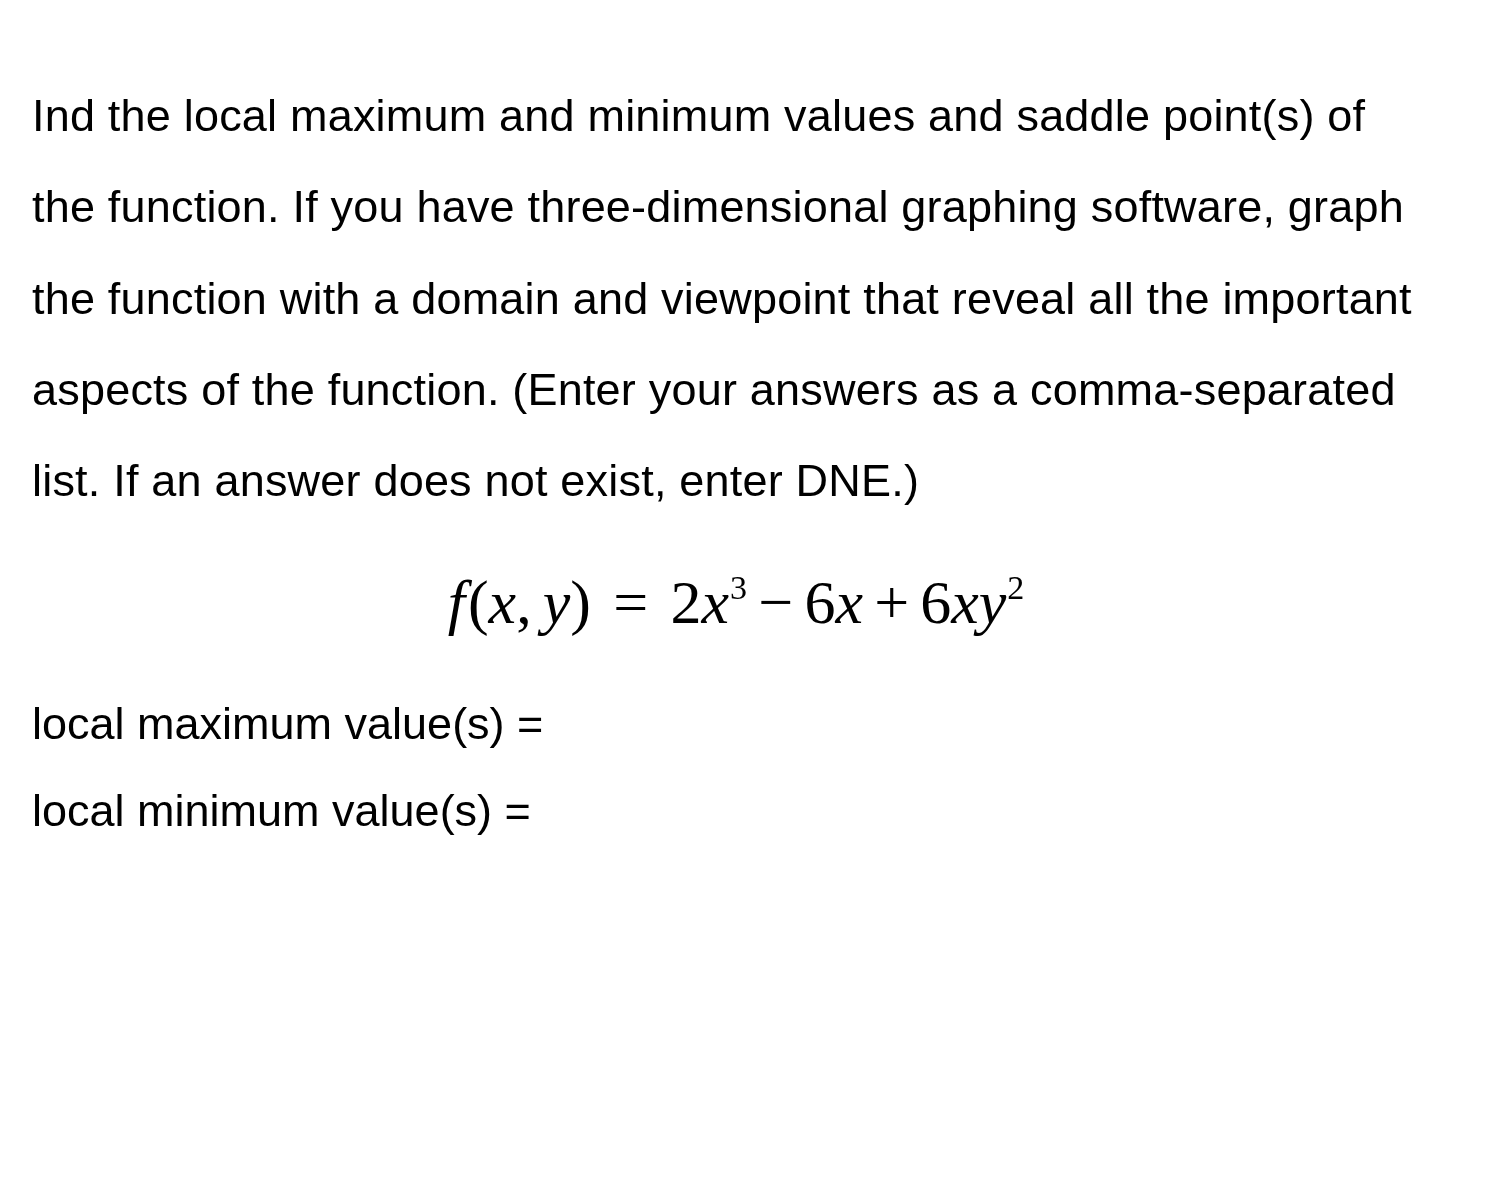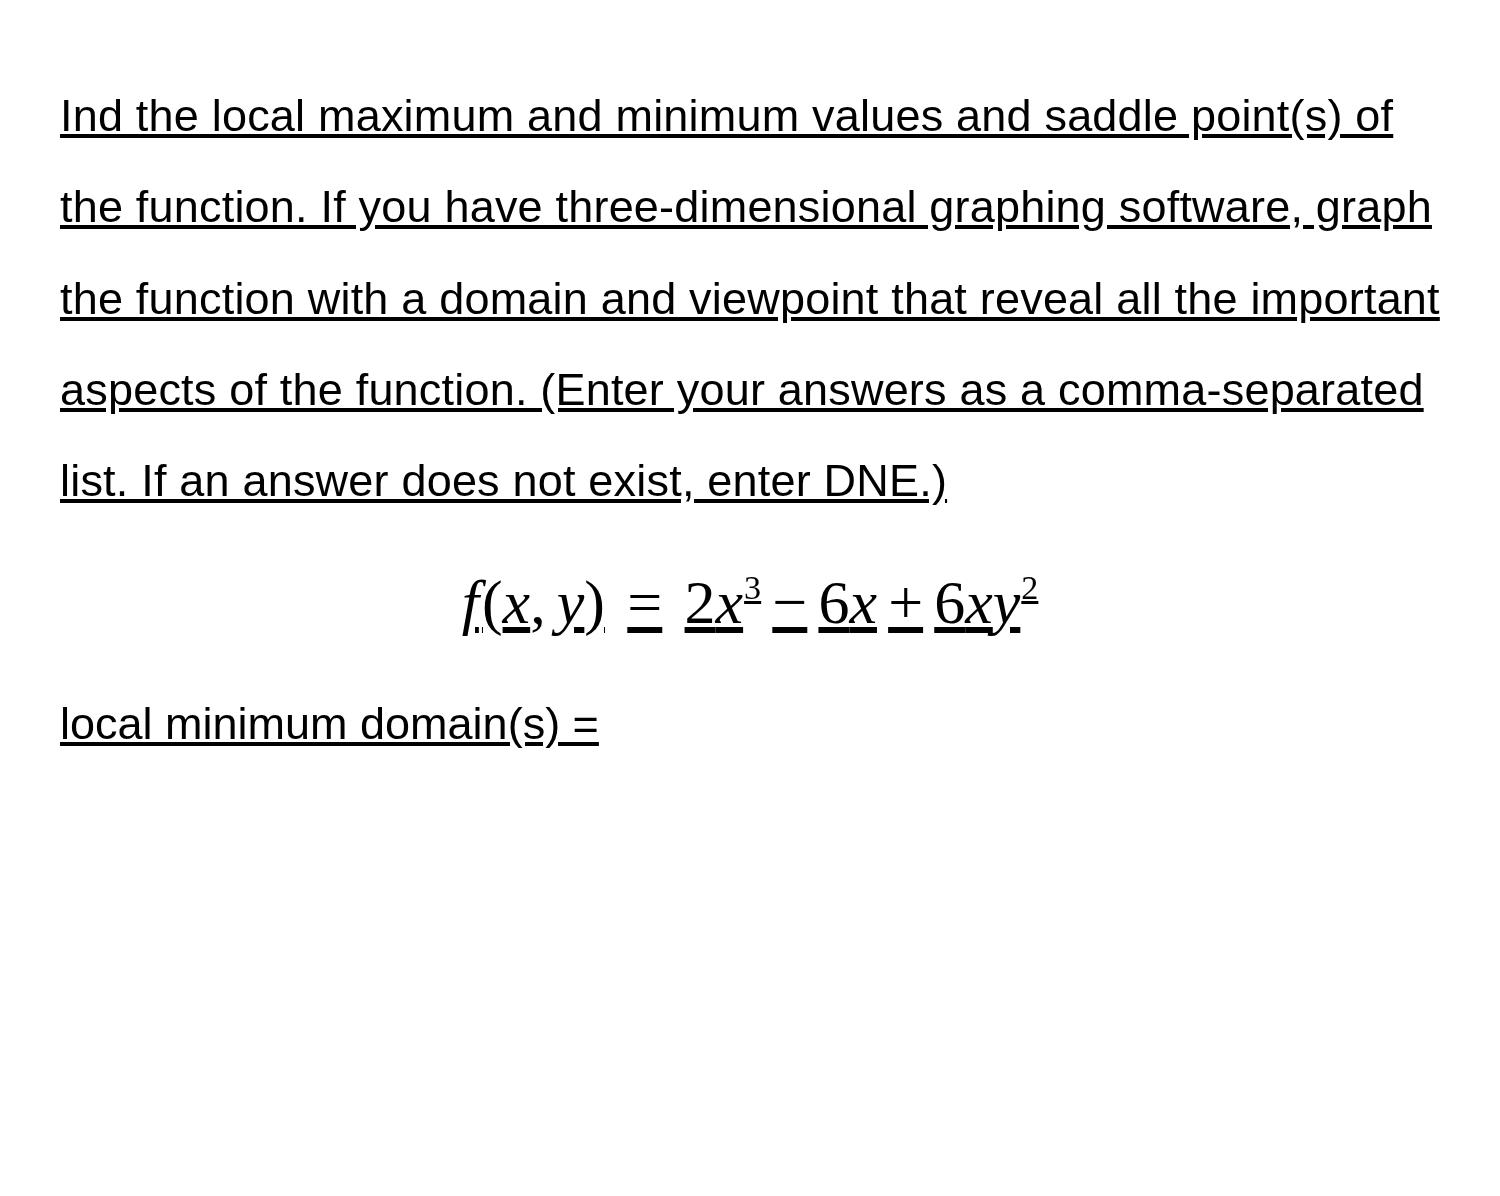--- a/index.html
+++ b/index.html
@@ -6,23 +6,22 @@
     margin: 0;
     padding: 0;
     width: 1500px;
     height: 1196px;
     background: #ffffff;
     font-family: Arial, Helvetica, sans-serif;
     color: #000;
     overflow: hidden;
   }
   .page {
-    padding: 70px 60px 60px 60px;
+    padding: 70px 60px 60px 32px;
     box-sizing: border-box;
-    text-decoration: underline;
   }
   .problem {
     font-size: 45px;
     line-height: 2.03;
     letter-spacing: 0.2px;
   }
   .formula-row {
     display: flex;
     justify-content: center;
     align-items: center;
@@ -87,16 +86,17 @@
       <span class="rm">+</span>
       <span class="sp"></span>
       <span class="rm">6</span>
       <span>x</span>
       <span>y</span>
       <sup>2</sup>
     </span>
   </div>
 
   <div class="answers">
-    <div class="row">local minimum domain(s) =</div>
+    <div class="row">local maximum value(s) =</div>
+    <div class="row">local minimum value(s) =</div>
   </div>
 
 </div>
 
 </body></html>

